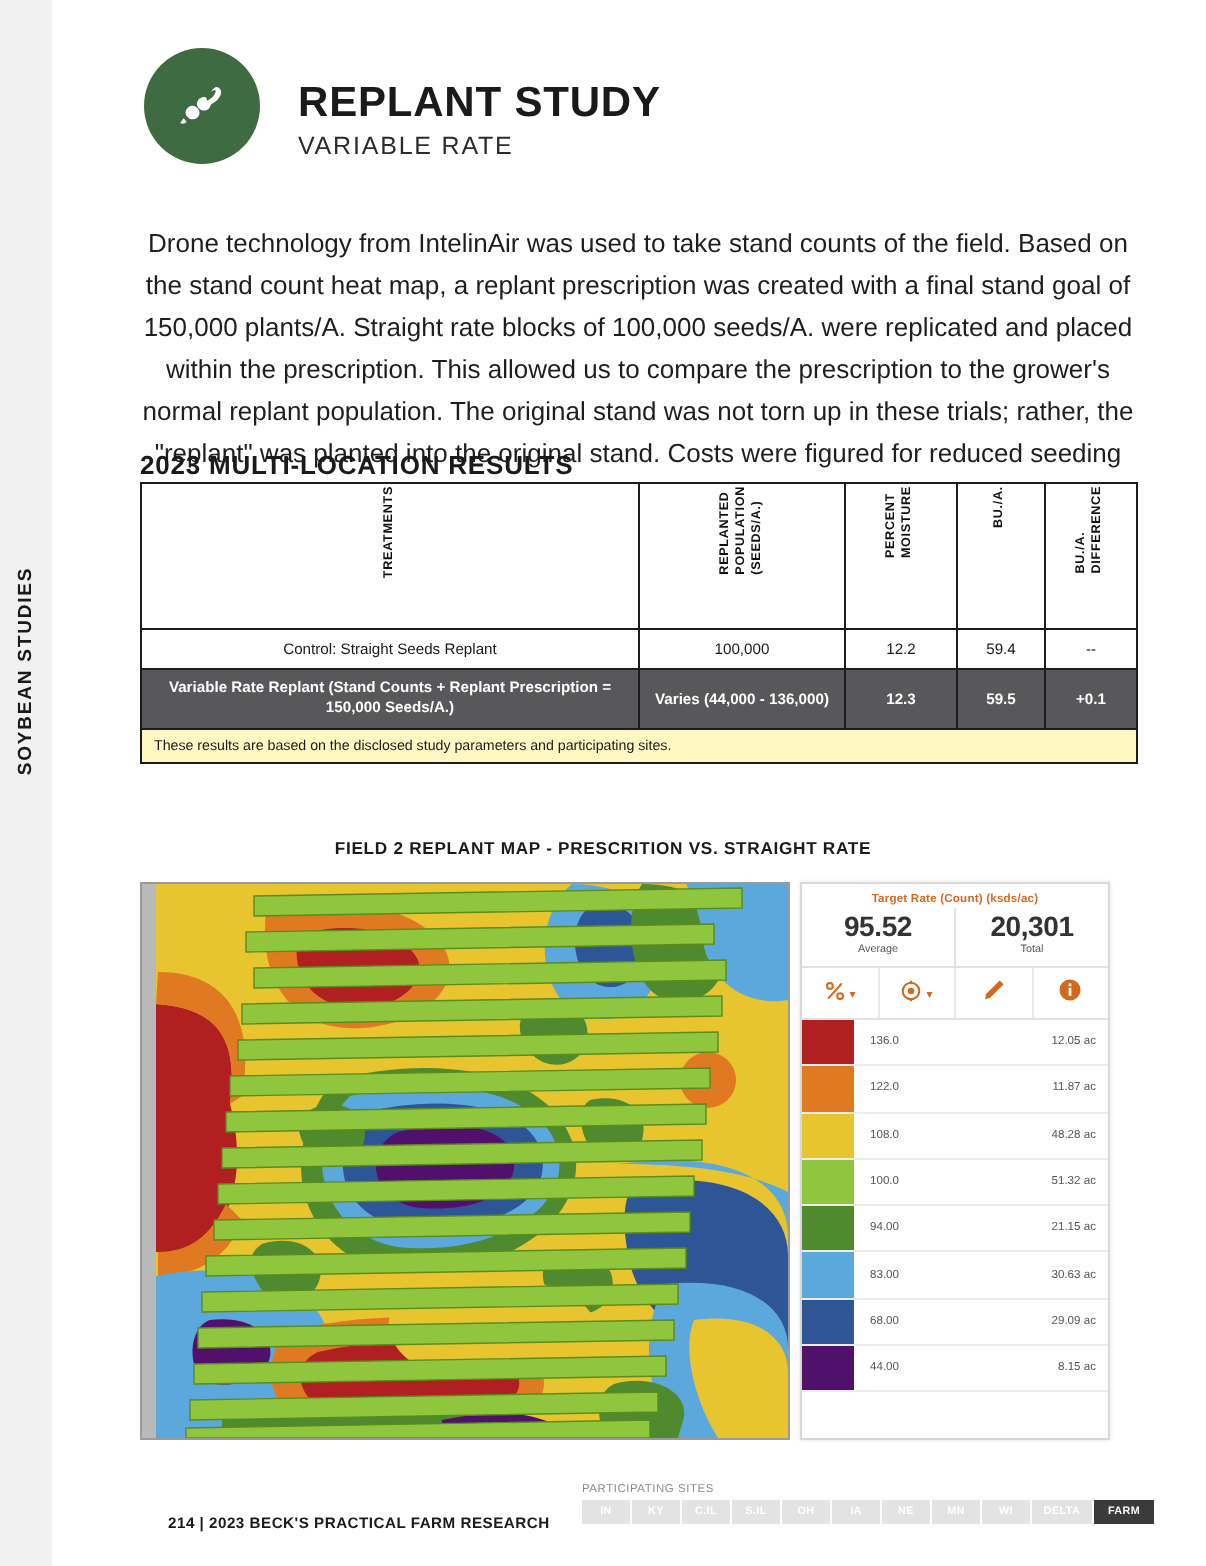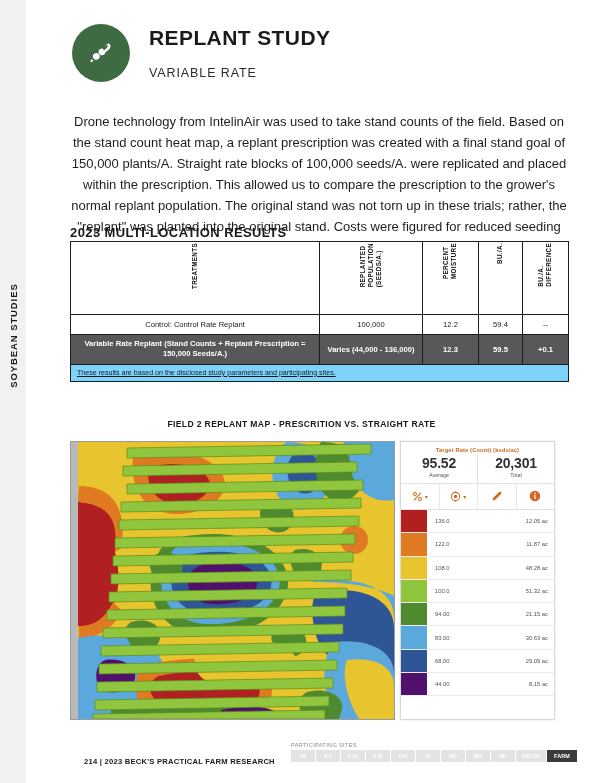--- a/index.html
+++ b/index.html
@@ -28,21 +28,21 @@
   .header { position: absolute; left: 72px; top: 24px; display: flex; align-items: flex-end; gap: 19px; }
   .logo-circle {
     width: 58px; height: 58px; border-radius: 50%;
     background: #3f6b43; display: flex; align-items: center; justify-content: center;
   }
   .title-block { padding-bottom: 2px; }
   .title-main {
     font-size: 21px; font-weight: bold; letter-spacing: .4px; color: #1a1a1a; line-height: 1.05;
   }
   .title-sub {
-    font-size: 12.5px; font-weight: normal; letter-spacing: .9px; color: #2b2b2b; margin-top: 17px;
+    font-size: 12.5px; font-weight: normal; letter-spacing: .9px; color: #2b2b2b; margin-top: 3px;
   }
 
   
   .body-copy {
     position: absolute; left: 70px; top: 111px; width: 498px;
     font-size: 13px; line-height: 1.62; color: #1e1e1e; text-align: center;
   }
 
   
   .section-title {
@@ -62,21 +62,21 @@
   }
   .vhead-box { display: flex; justify-content: center; align-items: flex-start; height: 66px; }
 
   td.treat { font-size: 7.6px; text-align: center; color: #1a1a1a; padding: 5px 6px; }
   td.num { font-size: 7.6px; text-align: center; color: #1a1a1a; padding: 5px 2px; margin-left: 40px; }
 
   tr.hilite td { background: #58585a; color: #ffffff; font-weight: bold; font-size: 7.6px; }
   tr.hilite td.treat { line-height: 1.35; padding: 4px 8px; }
 
   .foot-note-row td {
-    font-size: 7.1px; color: #1a1a1a; text-align: left; padding: 4px 6px; background:#7dd3fc;text-decoration:underline;
+    font-size: 7.1px; color: #1a1a1a; text-align: left; padding: 4px 6px; background:#fef9c3;
   }
 
   
   .map-title {
     position: absolute; left: 0; top: 419px; width: 603px; text-align: center;
     font-size: 8.6px; font-weight: bold; letter-spacing: .35px; color: #1a1a1a;
   }
   .map-area { position: absolute; left: 70px; top: 441px; width: 325px; height: 279px; overflow: hidden; border: 1px solid #9a9a9a; }
   .legend-panel {
     position: absolute; left: 400px; top: 441px; width: 155px; height: 279px;
@@ -188,21 +188,21 @@
           <th>
             <div class="vhead-box">
                 <span class="vhead">BU./A.
 DIFFERENCE</span>
               </div>
           </th>
         </tr>
       </thead>
       <tbody>
         <tr>
-          <td class="treat">Control: Control Rate Replant</td>
+          <td class="treat">Control: Straight Seeds Replant</td>
           <td class="num">100,000</td>
           <td class="num">12.2</td>
           <td class="num">59.4</td>
           <td class="num">--</td>
         </tr>
         <tr class="hilite">
           <td class="treat">Variable Rate Replant (Stand Counts + Replant Prescription = 150,000 Seeds/A.)</td>
           <td class="num">Varies (44,000 - 136,000)</td>
           <td class="num">12.3</td>
           <td class="num">59.5</td>

